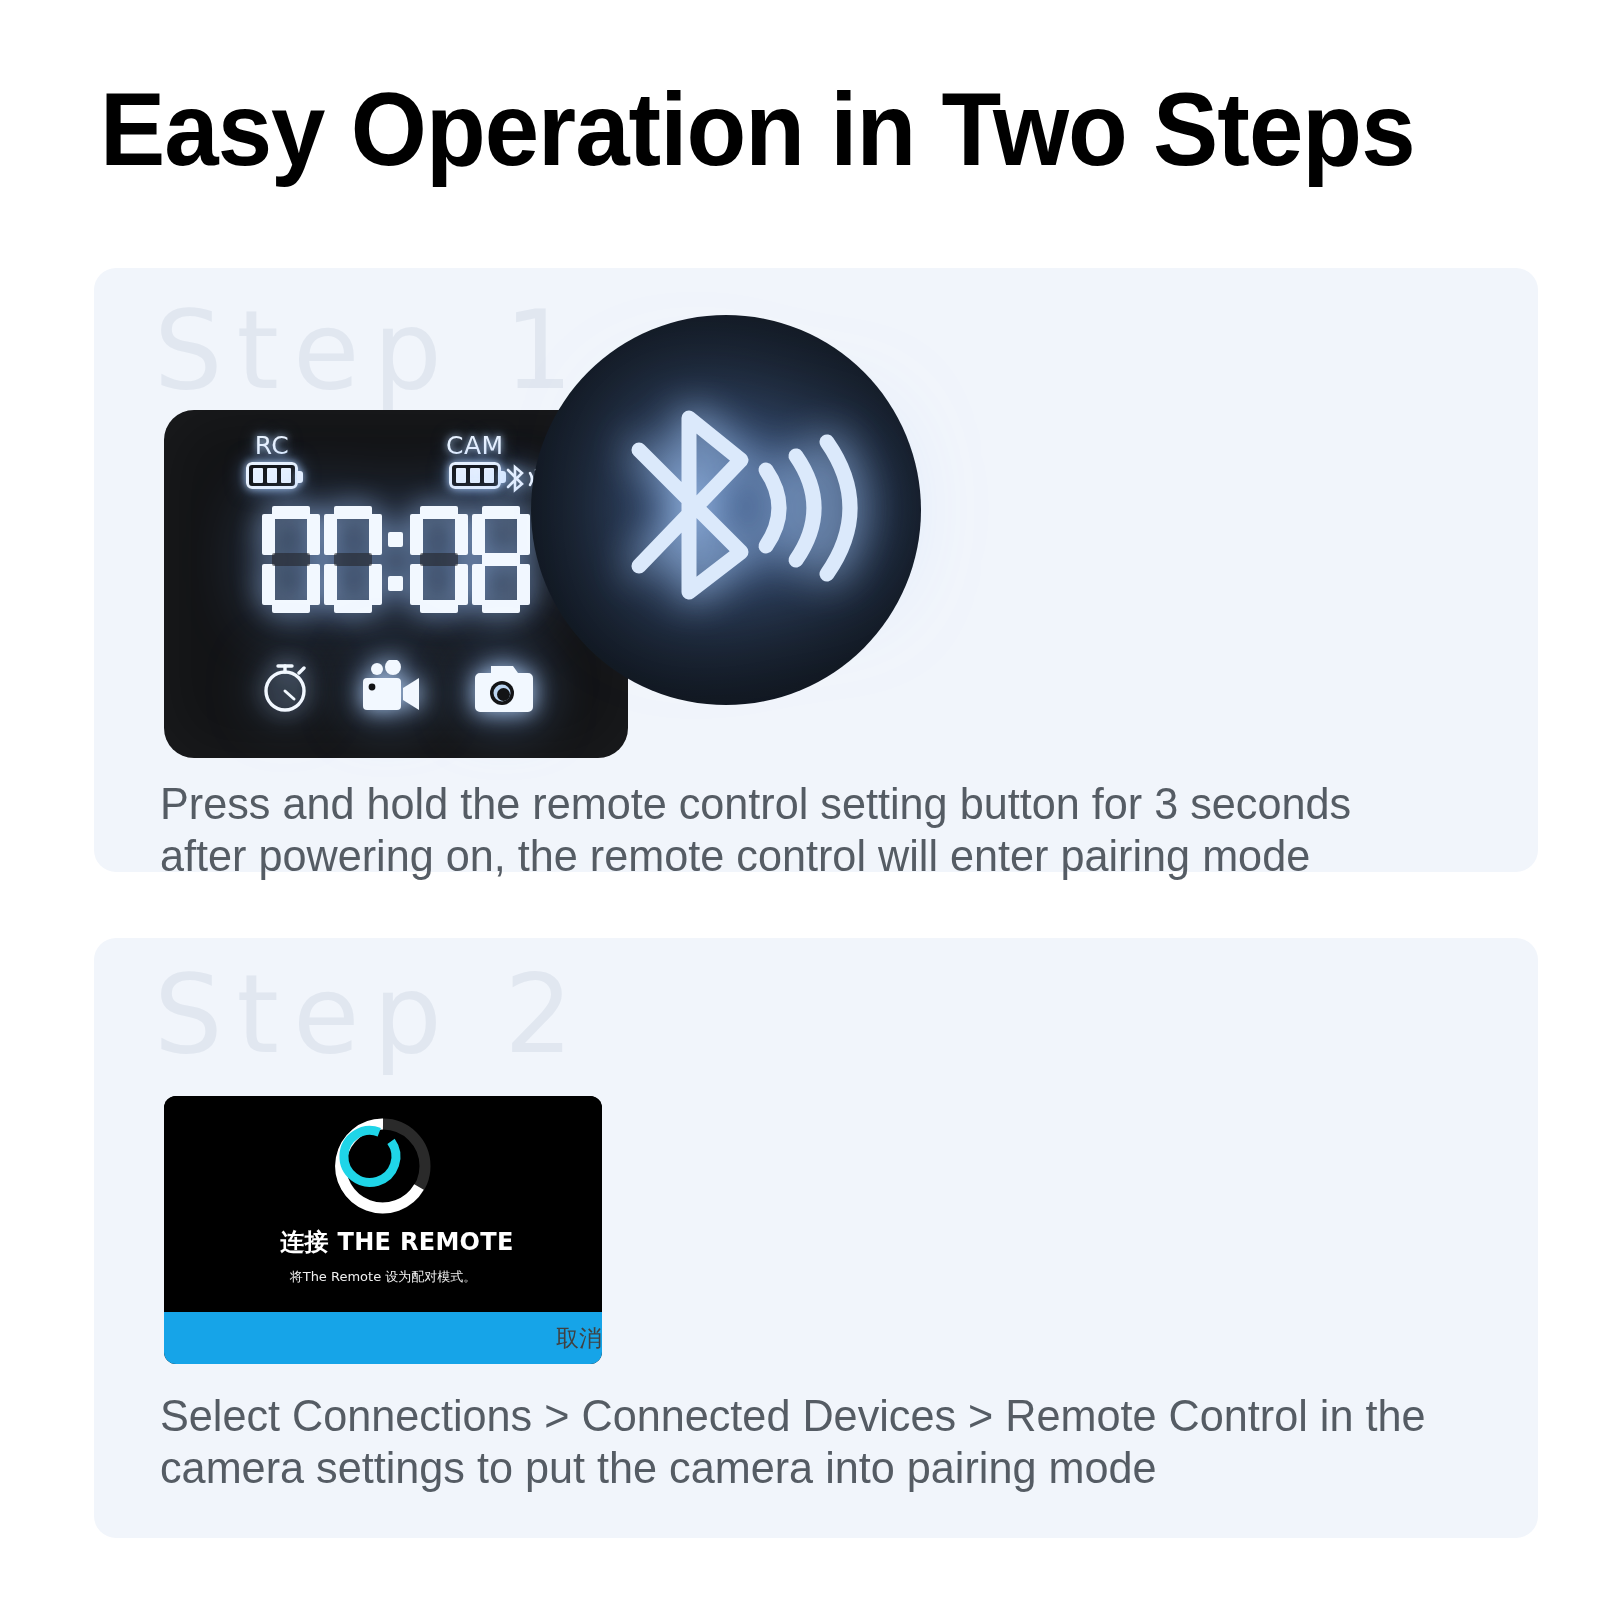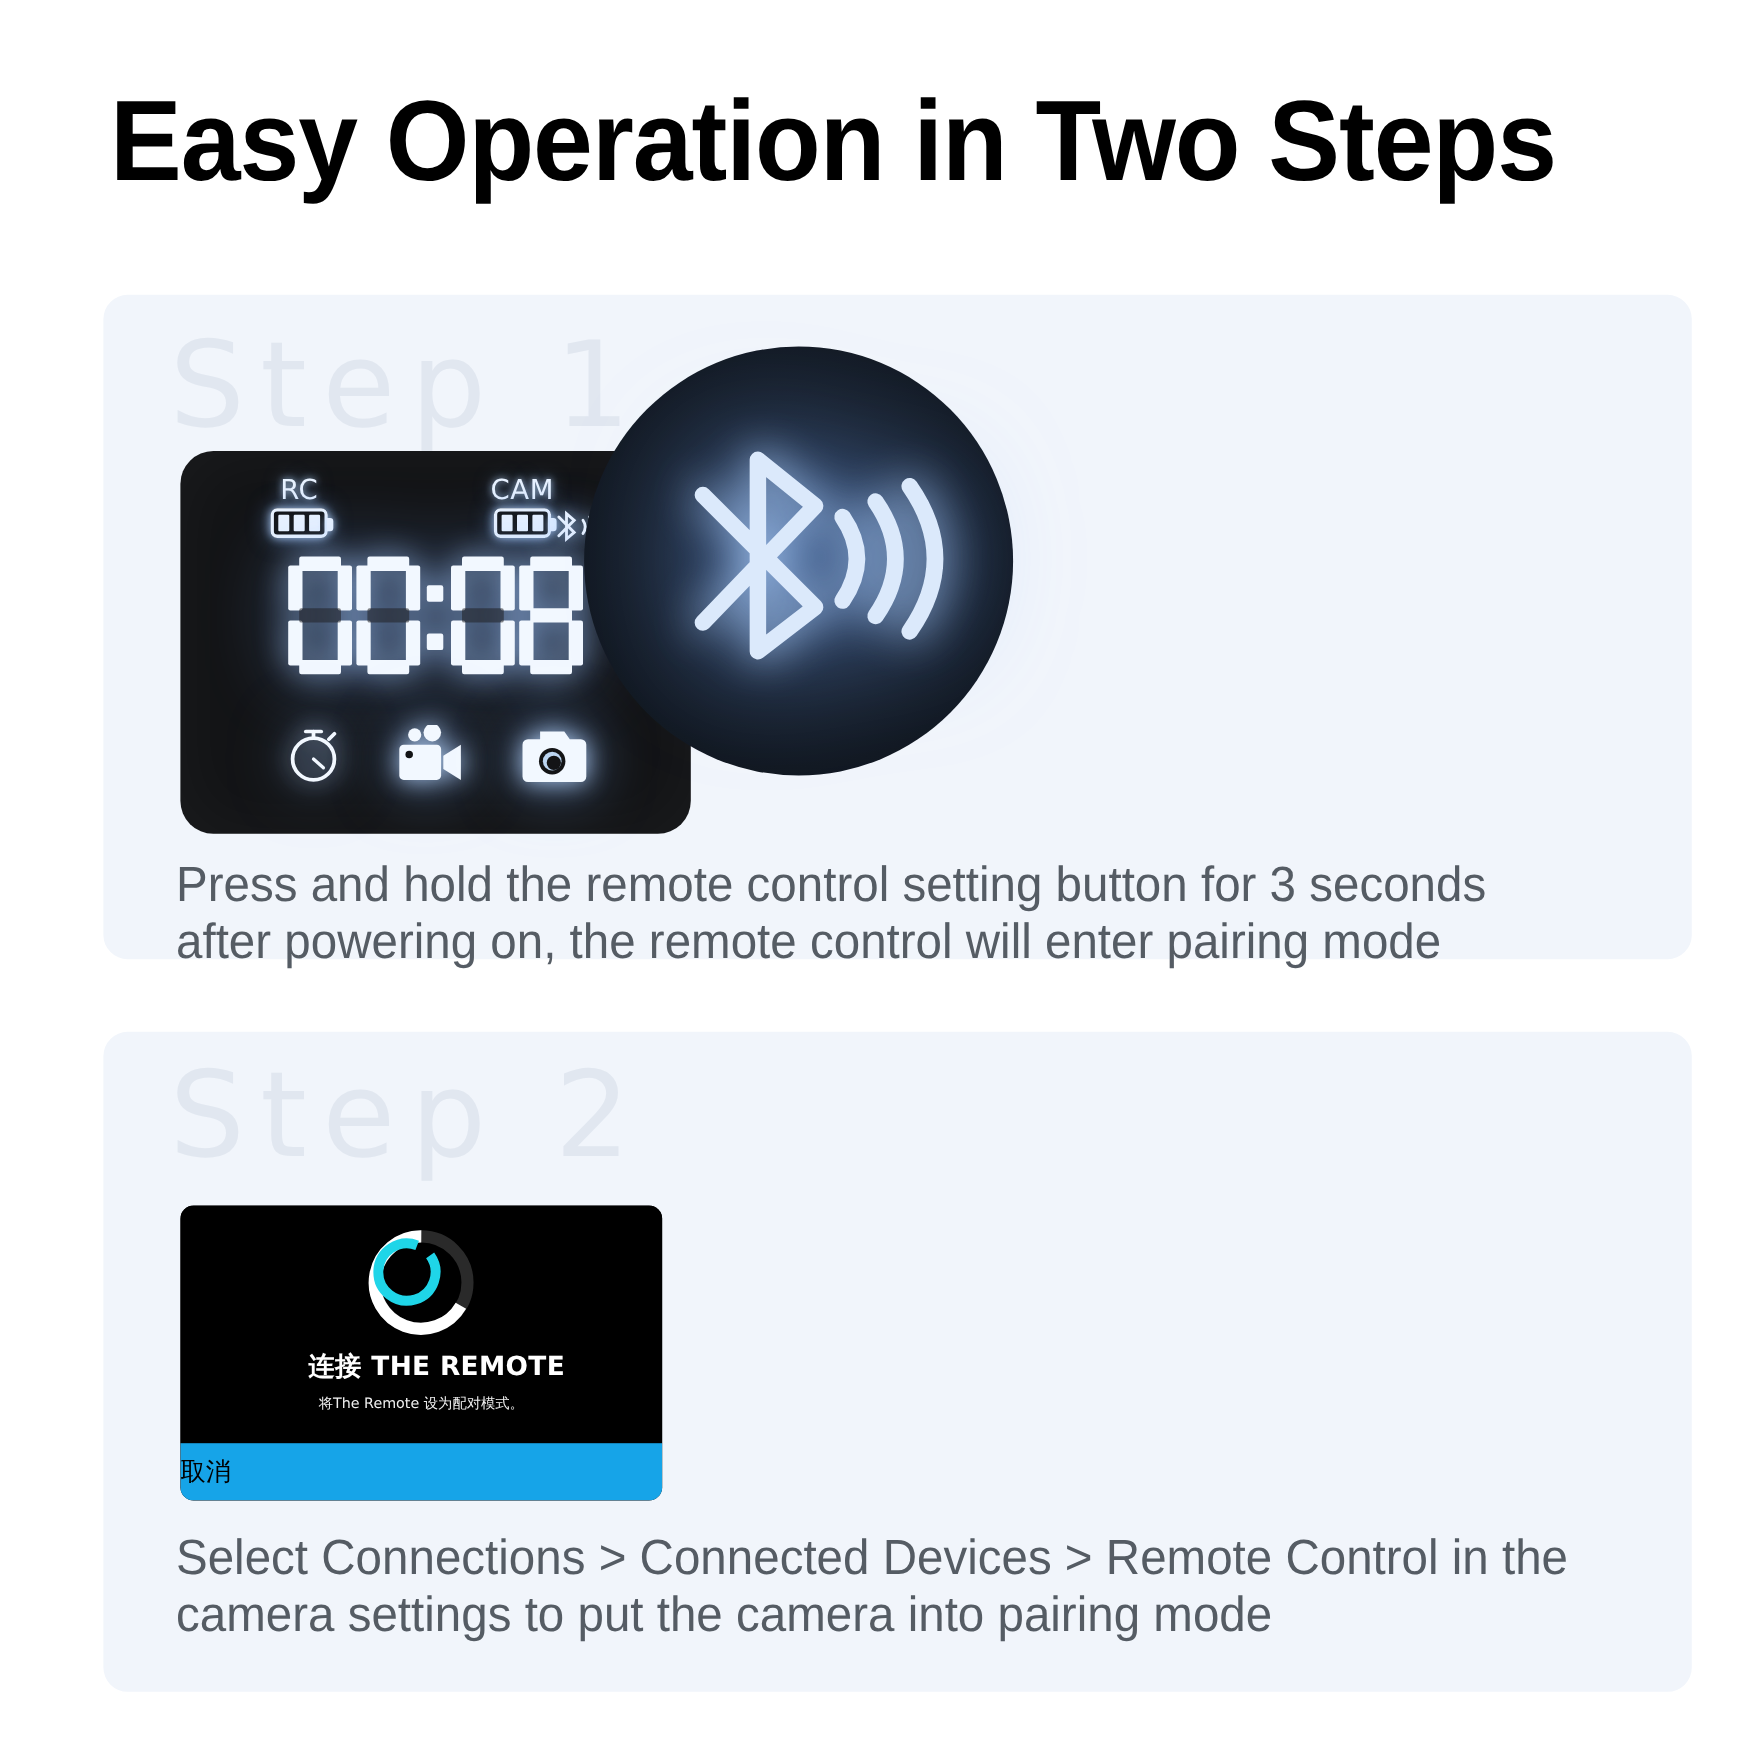--- a/index.html
+++ b/index.html
@@ -287,26 +287,26 @@
     line-height: 22px;
     color: #f0f0f0;
   }
   .dlg-cancel {
     position: absolute;
     bottom: 0;
     left: 0;
     width: 100%;
     height: 52px;
     background: #16a4e8;
-    color: #000000;
+    color: #404040;
     border: none;
     font-family: "DejaVu Sans", sans-serif;
     font-size: 23px;
     line-height: 52px;
-    text-align: left;
+    text-align: right;
     cursor: pointer;
   }
 </style>
 </head>
 <body>
 
 <div id="page">
 
   <div class="page-title">Easy Operation in Two Steps</div>
 

